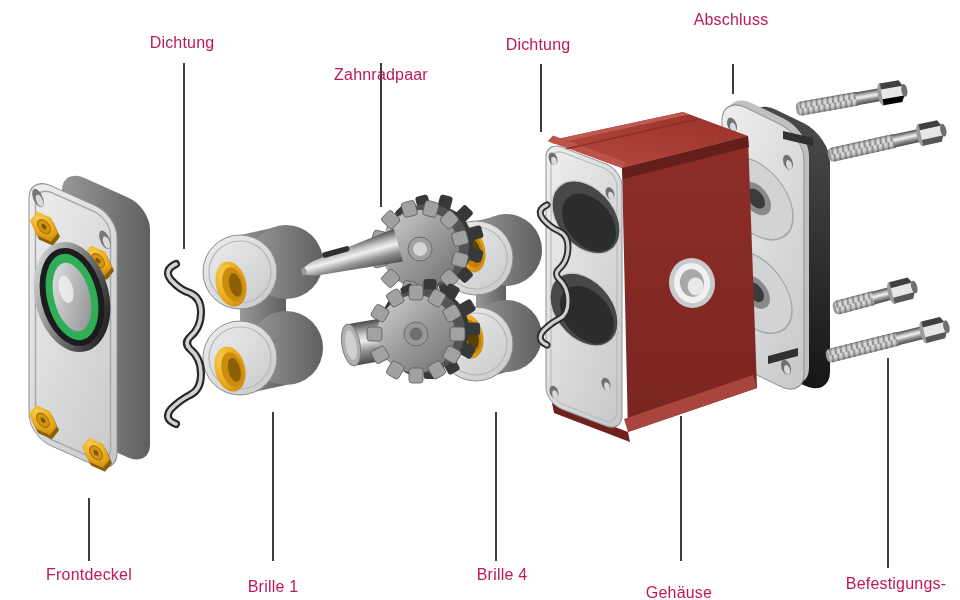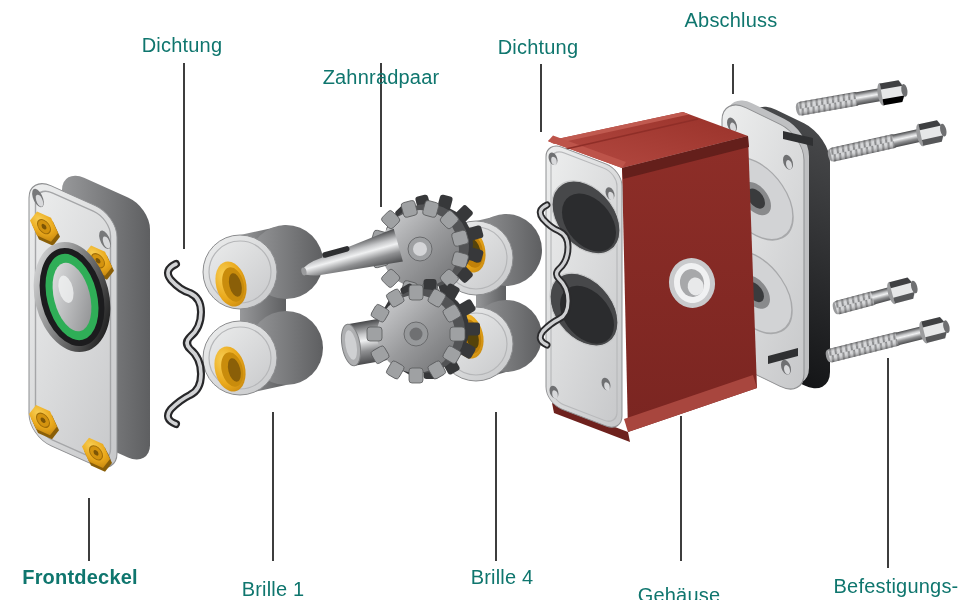--- a/index.html
+++ b/index.html
@@ -1,20 +1,20 @@
 <!DOCTYPE html>
 <html><head>
 <meta charset="utf-8">
 <style>
   html,body{margin:0;padding:0;background:#fff;}
   .stage{position:relative;width:960px;height:600px;background:#ffffff;overflow:hidden;
          font-family:"Liberation Sans", sans-serif;}
   .stage svg{position:absolute;left:0;top:0;}
   .callout{position:absolute;transform:translateX(-50%);white-space:nowrap;
-           font-size:20px;color:#0f766e;letter-spacing:.2px;}
+           font-size:16px;color:#be185d;letter-spacing:.2px;}
   .callout.twoline{text-align:center;line-height:30px;}
   .leader{position:absolute;width:1.5px;background:#3d3d3d;}
 </style>
 </head>
 <body>
 
 <div class="stage">
 
 <svg width="960" height="600" viewBox="0 0 960 600">
   <defs>
@@ -392,19 +392,19 @@
 <div class="leader" style="left:495px;top:412px;height:149px;"></div>
 <div class="leader" style="left:680px;top:416px;height:145px;"></div>
 <div class="leader" style="left:887px;top:358px;height:210px;"></div>
 
 <div class="callout" style="left:182px;top:34px;">Dichtung</div>
 <div class="callout" style="left:381px;top:34px;margin-top:32px;">Zahnradpaar</div>
 <div class="callout" style="left:538px;top:36px;">Dichtung</div>
 <div class="callout twoline" style="left:731px;top:5px;">
   <div>Abschluss</div>
 </div>
-<div class="callout" style="left:80px;top:566px;font-weight:bold;">Frontdeckel</div>
+<div class="callout" style="left:89px;top:566px;">Frontdeckel</div>
 <div class="callout" style="left:273px;top:566px;margin-top:12px;">Brille 1</div>
 <div class="callout" style="left:502px;top:566px;">Brille 4</div>
 <div class="callout" style="left:679px;top:584px;">Gehäuse</div>
 <div class="callout" style="left:896px;top:575px;">Befestigungs-</div>
 
 </div>
 
 </body></html>

